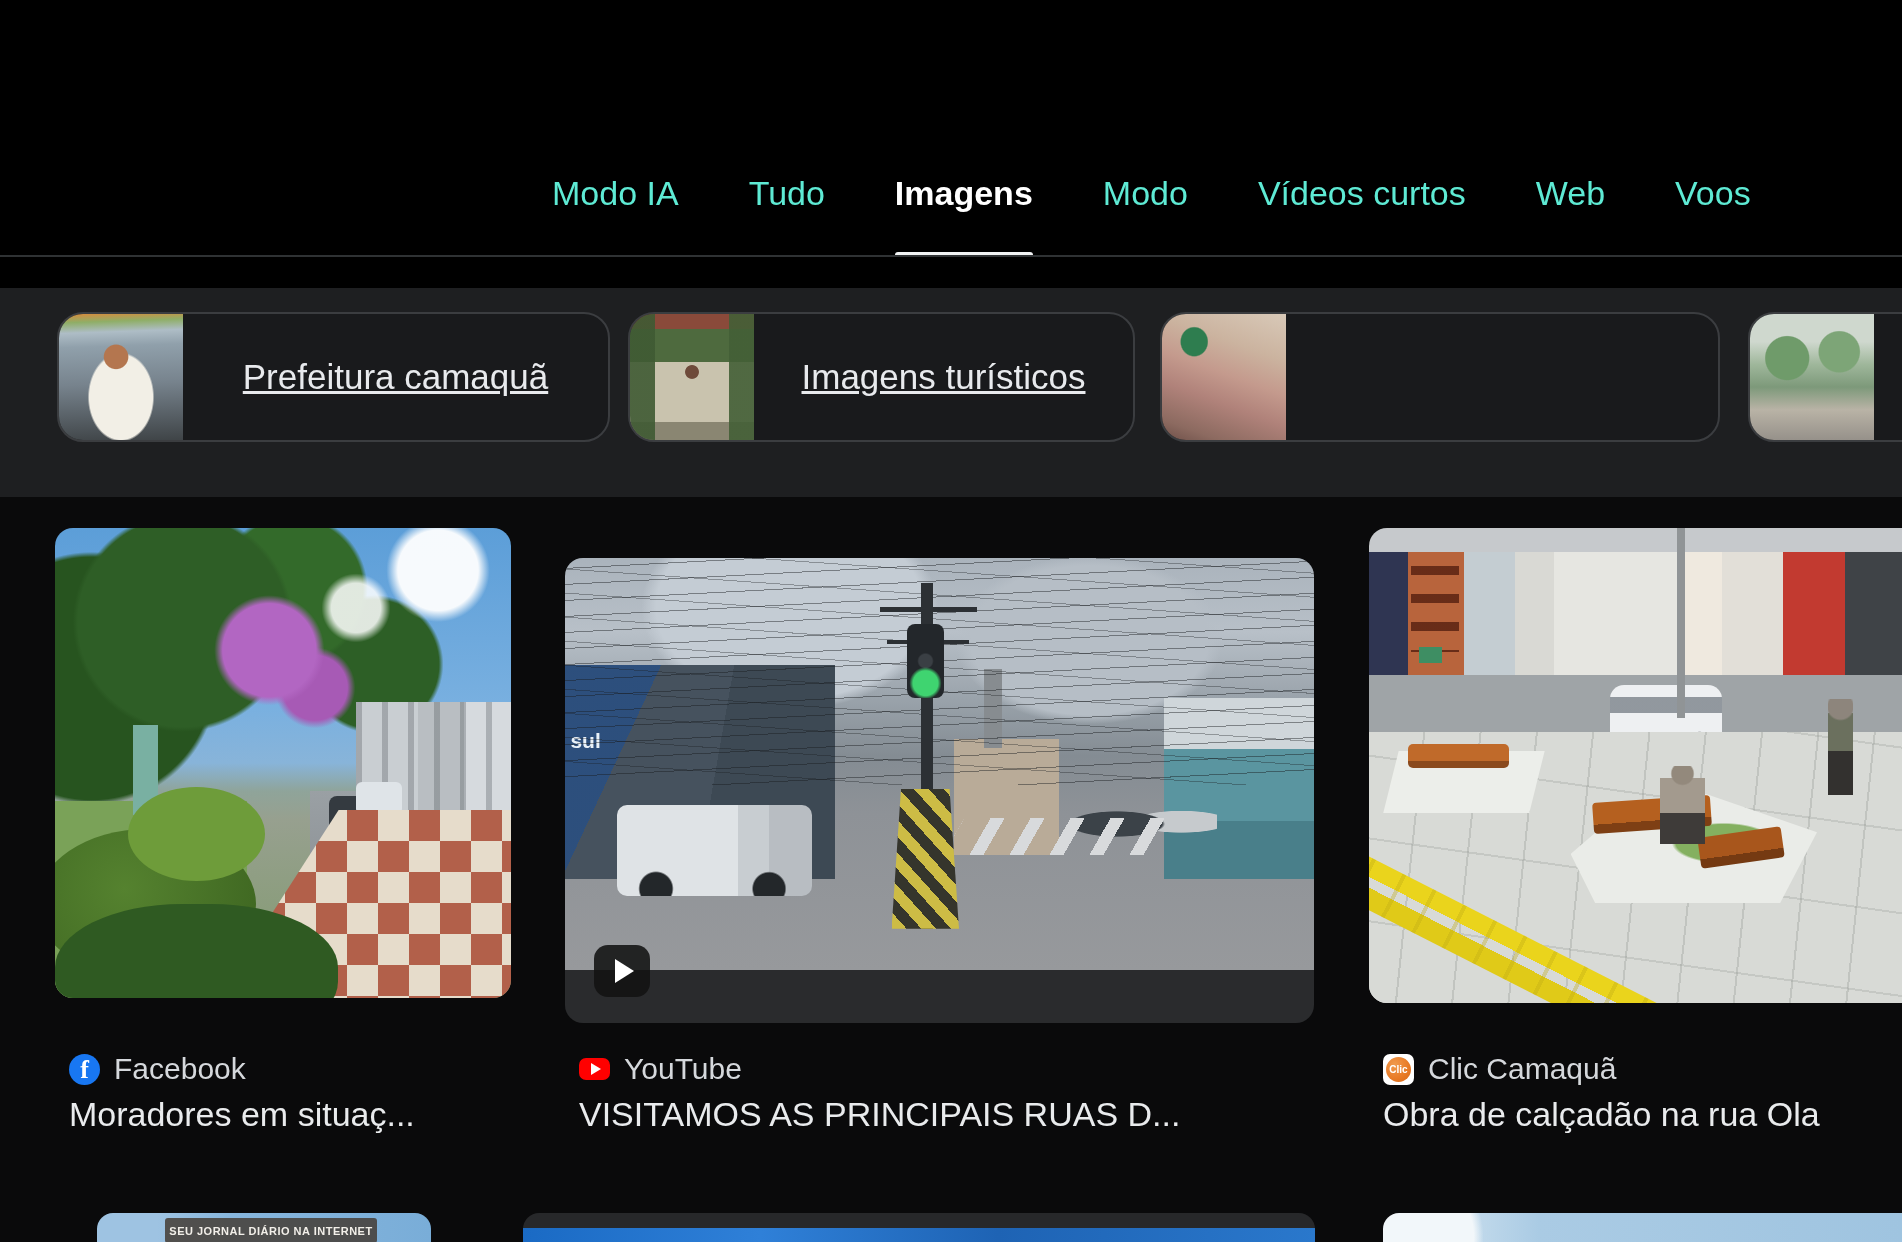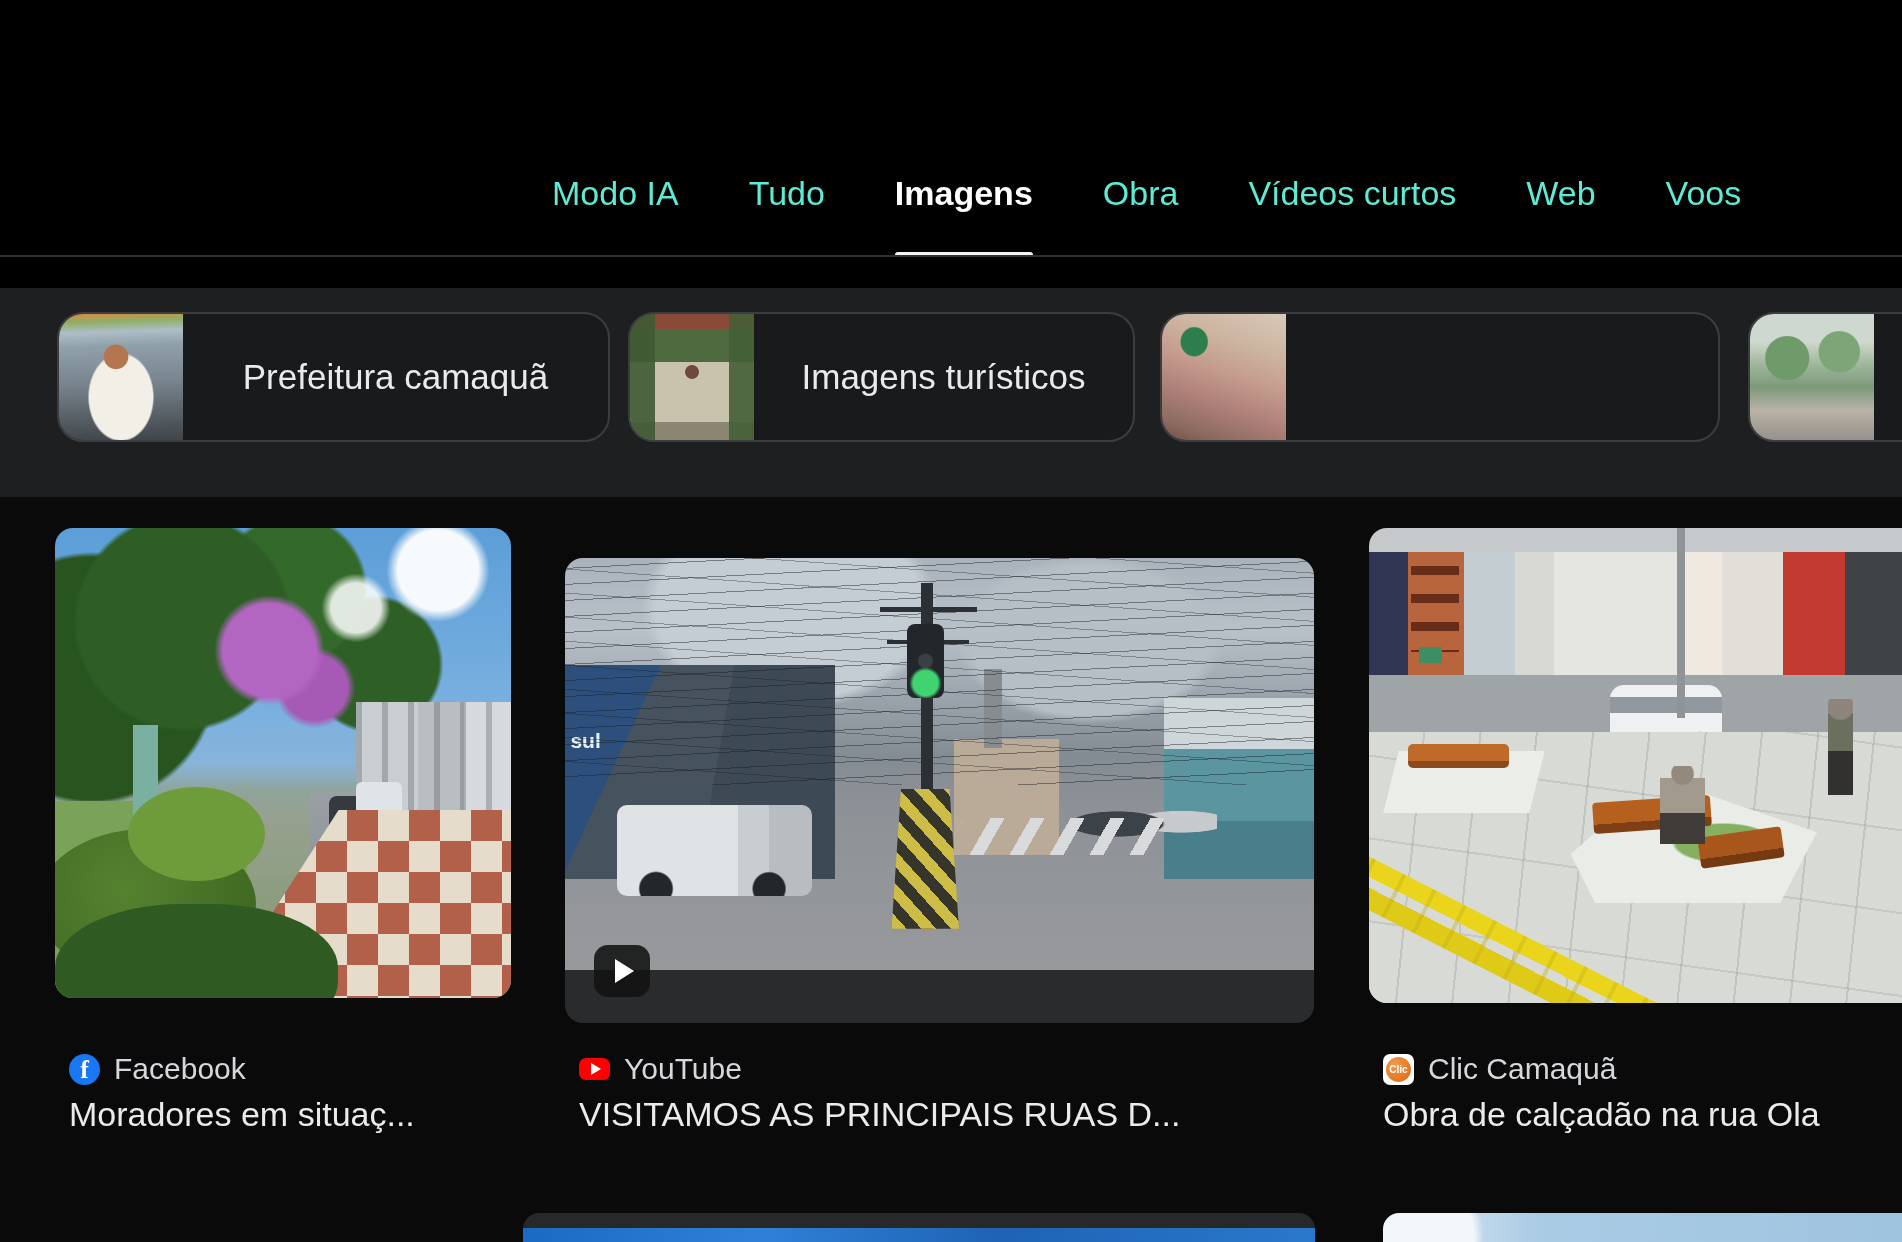--- a/index.html
+++ b/index.html
@@ -12,21 +12,21 @@
   .nav-tab{position:relative;height:84px;padding-top:6px;font-size:34px;color:#5eead4;cursor:pointer;white-space:nowrap;}
   .nav-tab.active{color:#ffffff;font-weight:700;}
   .nav-underline{position:absolute;left:0;right:0;bottom:1px;height:5px;background:#f1f3f4;border-radius:3px 3px 0 0;}
   .header-divider{position:absolute;left:0;top:255px;width:100%;height:2px;background:#2f3234;}
 
   
   .chips-band{position:absolute;left:0;top:288px;width:100%;height:209px;background:#1e1f21;overflow:hidden;}
   .chip{position:absolute;top:24px;height:130px;display:flex;align-items:center;background:#191a1c;
         border:2px solid #3b3d40;border-radius:26px;overflow:hidden;box-sizing:border-box;cursor:pointer;}
   .chip-thumb{width:124px;height:100%;flex:0 0 124px;}
-  .chip-label{flex:1;text-align:center;font-size:35px;color:#e8eaed;padding:0 28px;white-space:nowrap;}
+  .chip-label{flex:1;text-align:center;font-size:35px;color:#e8eaed;padding:0 28px;white-space:nowrap;text-decoration:underline;}
   .chip1{left:57px;width:553px;}
   .chip2{left:628px;width:507px;}
   .chip3{left:1160px;width:560px;}
   .chip4{left:1748px;width:300px;}
   .t-chip1{background:
       radial-gradient(circle at 46% 34%, #b4764f 0 11%, rgba(0,0,0,0) 12%),
       radial-gradient(ellipse at 50% 66%, #f2efe6 0 36%, rgba(0,0,0,0) 38%),
       linear-gradient(178deg, #d98a3c 0%, #8fae67 7%, #aebdc6 15%, #90a0ab 26%, #77838d 55%, #3f4447 100%);}
   .t-chip2{background:
       linear-gradient(90deg, rgba(63,90,51,.9) 0 20%, rgba(0,0,0,0) 20% 80%, rgba(67,95,54,.9) 80%),
@@ -177,21 +177,21 @@
 
 <div class="screen">
 
   <div class="header">
     <div class="nav-row">
       <div class="nav-tab">Modo IA</div>
       <div class="nav-tab">Tudo</div>
       <div class="nav-tab active"><span>Imagens</span>
         <div class="nav-underline"></div>
       </div>
-      <div class="nav-tab">Obra</div>
+      <div class="nav-tab">Modo</div>
       <div class="nav-tab">Vídeos curtos</div>
       <div class="nav-tab">Web</div>
       <div class="nav-tab">Voos</div>
     </div>
     <div class="header-divider"></div>
   </div>
 
   <div class="chips-band">
     <div class="chip chip1">
       <div class="chip-thumb t-chip1"></div>
@@ -283,19 +283,24 @@
     <div class="src-row" style="left:1383px;">
       <div class="fav-clic">
         <div class="ball">
             <span>Clic</span>
           </div>
       </div>
       <div class="src-name">Clic Camaquã</div>
     </div>
     <div class="title" style="left:1383px;">Obra de calçadão na rua Ola</div>
 
+    <div class="b-thumb1">
+      <div class="b-banner">
+        <span>SEU JORNAL DIÁRIO NA INTERNET</span>
+      </div>
+    </div>
     <div class="b-vcard2">
       <div class="b-blue"></div>
     </div>
     <div class="b-thumb3"></div>
 
   </div>
 </div>
 
 </body></html>

